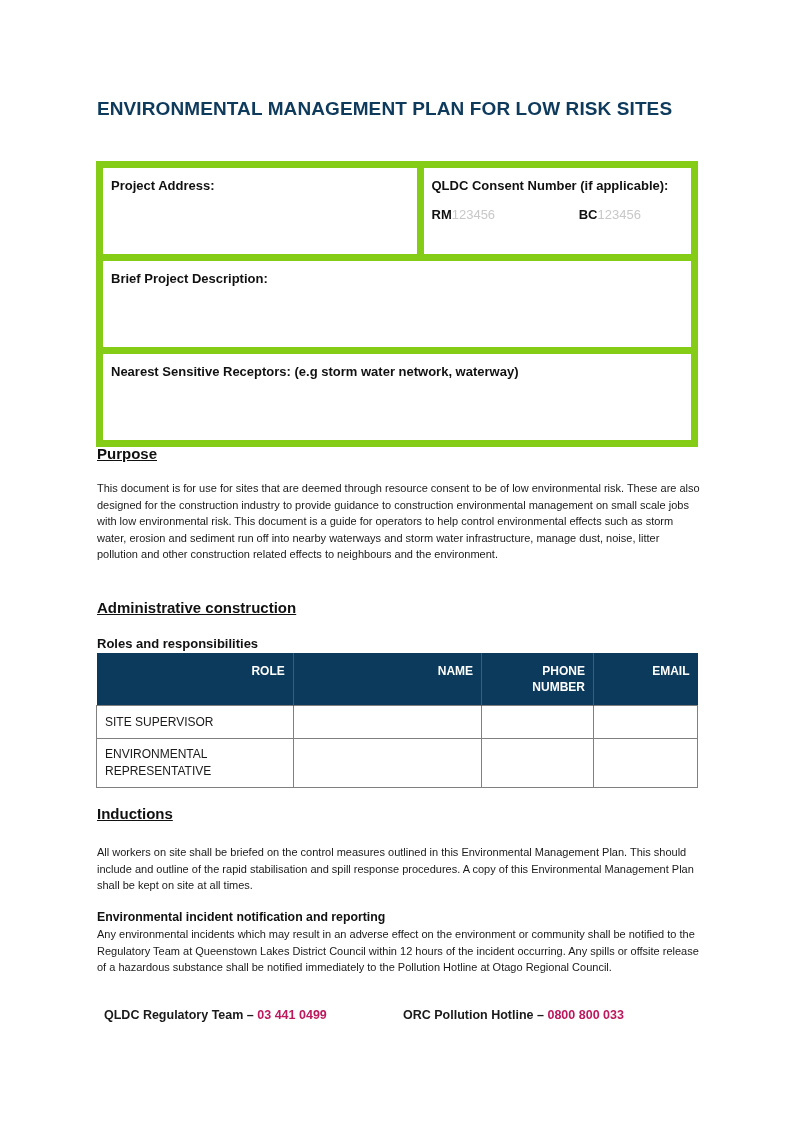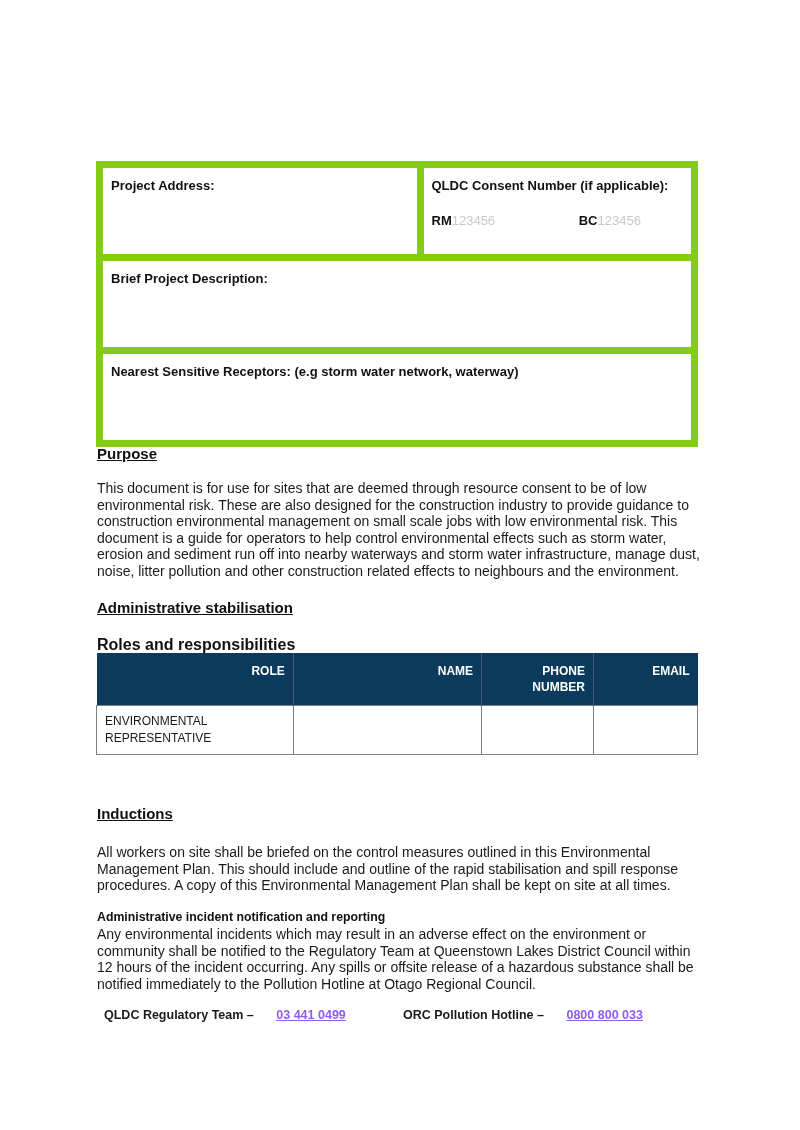--- a/index.html
+++ b/index.html
@@ -17,35 +17,35 @@
     position: absolute; left: 96px; top: 161px; width: 602px;
     border-collapse: collapse; table-layout: fixed;
   }
   .info-table td {
     border: 7px solid #84cc16; vertical-align: top;
     padding: 10px 8px; font-size: 13px; font-weight: bold; color: #111;
   }
   .info-table .row1 td { height: 66px; }
   .info-table .row2 td { height: 66px; }
   .info-table .row3 td { height: 66px; }
-  .consent-line { margin-top: 20px; font-size: 13px; }
+  .consent-line { margin-top: 14px; font-size: 13px; }
   .consent-line .code { font-weight: bold; color: #111; }
   .consent-line .ph { font-weight: normal; color: #c8c8c8; }
   .consent-line .bc { margin-left: 80px; }
 
   .heading {
     position: absolute; left: 97px; font-size: 15px; font-weight: bold;
     text-decoration: underline; color: #111; white-space: nowrap;
   }
   .para {
-    position: absolute; left: 97px; width: 605px; font-size: 14px; line-height: 16.6px;
+    position: absolute; left: 97px; width: 605px; font-size: 11px; line-height: 16.6px;
     color: #1a1a1a;
   }
   .subheading {
-    position: absolute; left: 97px; font-size: 16px; font-weight: bold; color: #111; white-space: nowrap;
+    position: absolute; left: 97px; font-size: 13px; font-weight: bold; color: #111; white-space: nowrap;
   }
   .roles-table {
     position: absolute; left: 96px; top: 653px; width: 602px;
     border-collapse: collapse; table-layout: fixed;
   }
   .roles-table th {
     background: #0b3a5d; color: #ffffff; text-align: right; vertical-align: top;
     font-size: 12px; font-weight: bold; padding: 10px 8px; height: 30px;
     border-right: 1px solid #3a5d7a;
     line-height: 16px;
@@ -53,27 +53,28 @@
   .roles-table th:last-child { border-right: none; }
   .roles-table td {
     border: 1px solid #808080; font-size: 12px; padding: 6px 8px; vertical-align: middle;
     color: #1a1a1a; line-height: 17px;
   }
   .roles-table .r1 td { height: 20px; }
   .roles-table .r2 td { height: 36px; }
 
   .contacts { position: absolute; top: 1008px; left: 104px; font-size: 12.5px; font-weight: bold; white-space: nowrap; }
   .contact-item { position: absolute; top: 0; white-space: nowrap; }
-  .contact-item a { color: #8b5cf6; text-decoration: underline; font-weight: bold; margin-left: 19px; }
+  .contact-item a { color: #be185d; font-weight: bold; }
 </style>
 </head>
 <body>
 
 <div class="page">
 
+  <div class="title">ENVIRONMENTAL MANAGEMENT PLAN FOR LOW RISK SITES</div>
 
   <table class="info-table">
     <tbody>
         <tr class="row1">
       <td style="width:50%">
         <span>Project Address:</span>
       </td>
       <td>
         <div>QLDC Consent Number (if applicable):</div>
         <div class="consent-line">
@@ -91,44 +92,50 @@
       <td colspan="2">
         <span>Nearest Sensitive Receptors: (e.g storm water network, waterway)</span>
       </td>
     </tr>
   </tbody>
     </table>
 
   <div class="heading" style="top:445px;">Purpose</div>
   <div class="para" style="top:480px;">This document is for use for sites that are deemed through resource consent to be of low environmental risk. These are also designed for the construction industry to provide guidance to construction environmental management on small scale jobs with low environmental risk. This document is a guide for operators to help control environmental effects such as storm water, erosion and sediment run off into nearby waterways and storm water infrastructure, manage dust, noise, litter pollution and other construction related effects to neighbours and the environment.</div>
 
-  <div class="heading" style="top:599px;">Administrative stabilisation</div>
+  <div class="heading" style="top:599px;">Administrative construction</div>
   <div class="subheading" style="top:636px;">Roles and responsibilities</div>
 
   <table class="roles-table">
     <tbody>
         <tr>
       <th style="width:30%">ROLE</th>
       <th style="width:28.5%">NAME</th>
       <th style="width:15.8%">PHONE NUMBER</th>
       <th>EMAIL</th>
+    </tr>
+    <tr class="r1">
+      <td>SITE SUPERVISOR</td>
+      <td></td>
+      <td></td>
+      <td></td>
     </tr>
     <tr class="r2">
       <td style="padding-right:60px;">ENVIRONMENTAL REPRESENTATIVE</td>
       <td></td>
       <td></td>
       <td></td>
     </tr>
   </tbody>
     </table>
 
   <div class="heading" style="top:805px;">Inductions</div>
   <div class="para" style="top:844px;">All workers on site shall be briefed on the control measures outlined in this Environmental Management Plan. This should include and outline of the rapid stabilisation and spill response procedures. A copy of this Environmental Management Plan shall be kept on site at all times.</div>
 
-  <div class="subheading" style="top:910px; font-size:12.3px;">Administrative incident notification and reporting</div>
+  <div class="subheading" style="top:910px; font-size:12.3px;">Environmental incident notification and reporting</div>
   <div class="para" style="top:926px;">Any environmental incidents which may result in an adverse effect on the environment or community shall be notified to the Regulatory Team at Queenstown Lakes District Council within 12 hours of the incident occurring. Any spills or offsite release of a hazardous substance shall be notified immediately to the Pollution Hotline at Otago Regional Council.</div>
 
   <div class="contacts">
     <div class="contact-item" style="left:0;">
       <span>QLDC Regulatory Team – </span><a>03 441 0499</a>
     </div>
     <div class="contact-item" style="left:299px;">
       <span>ORC Pollution Hotline – </span><a>0800 800 033</a>
     </div>
   </div>

